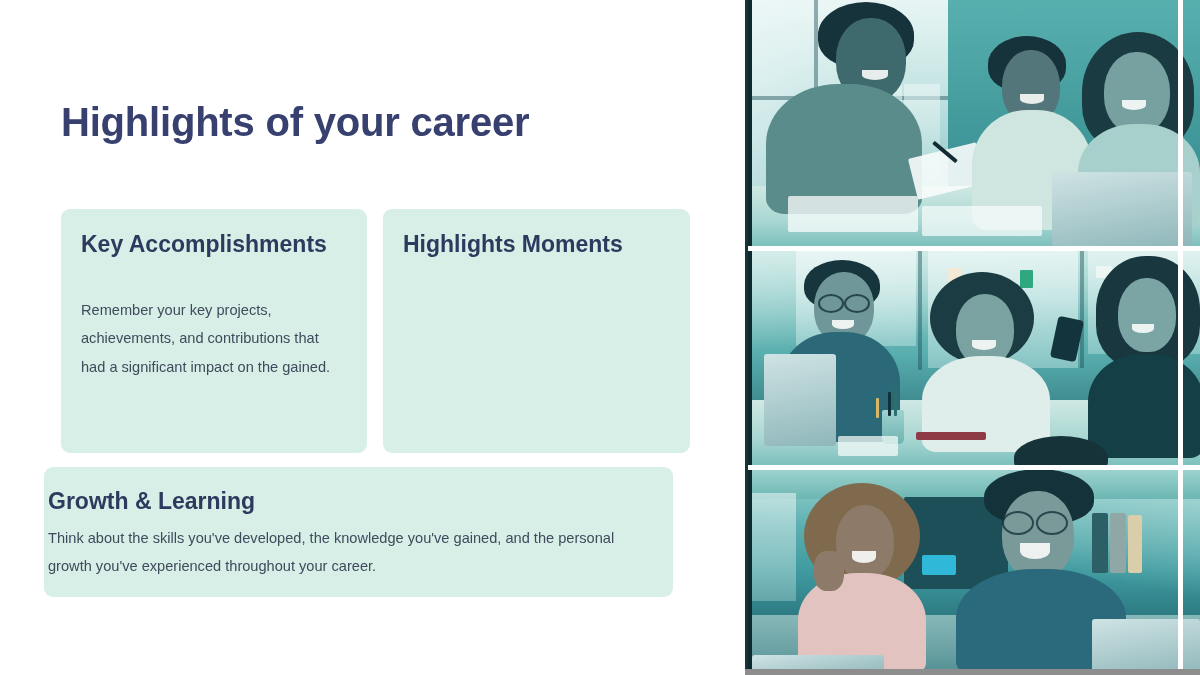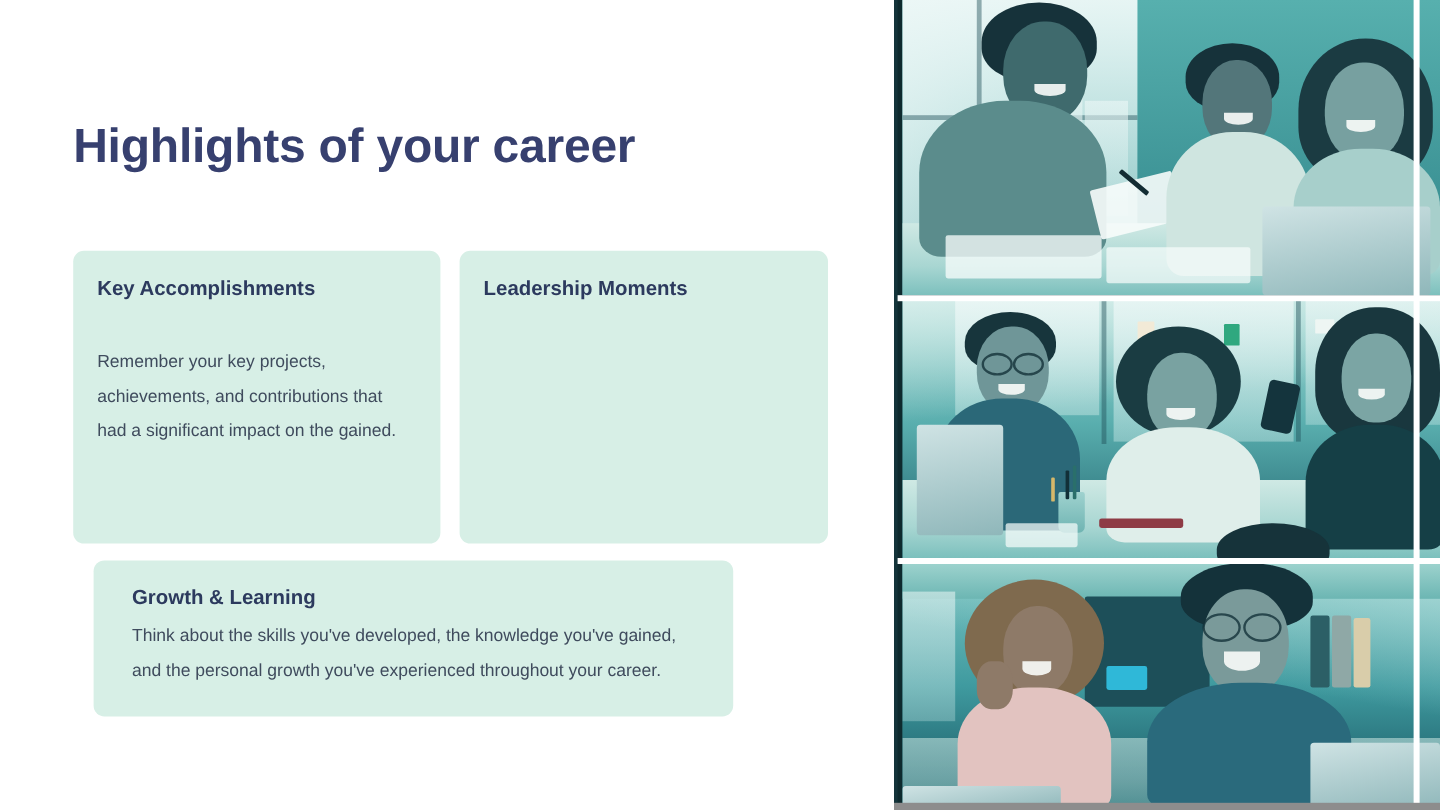--- a/index.html
+++ b/index.html
@@ -54,29 +54,29 @@
     padding: 22px 22px 0 20px;
   }
   .card-2 {
     left: 383px;
     top: 209px;
     width: 307px;
     height: 244px;
     padding: 22px 22px 0 20px;
   }
   .card-3 {
-    left: 78px;
+    left: 44px;
     top: 467px;
-    width: 533px;
+    width: 629px;
     height: 130px;
-    padding: 21px 22px 0 32px;
+    padding: 21px 22px 0 4px;
   }
 
   .card-heading {
-    font-size: 17px;
+    font-size: 23px;
     font-weight: bold;
     color: #2c3a5e;
     line-height: 1.2;
     margin: 0;
   }
   .card-body {
     font-size: 14.6px;
     color: #3f4b5d;
     line-height: 28.5px;
     margin: 0;
@@ -253,21 +253,21 @@
   <div class="content">
 
     <h1 class="page-title">Highlights of your career</h1>
 
     <div class="card card-1">
       <div class="card-heading">Key Accomplishments</div>
       <div class="card-body">Remember your key projects, achievements, and contributions that had a significant impact on the gained.</div>
     </div>
 
     <div class="card card-2">
-      <div class="card-heading">Leadership Moments</div>
+      <div class="card-heading">Highlights Moments</div>
     </div>
 
     <div class="card card-3">
       <div class="card-heading">Growth &amp; Learning</div>
       <div class="card-body">Think about the skills you've developed, the knowledge you've gained, and the personal growth you've experienced throughout your career.</div>
     </div>
 
   </div>
 
   <div class="divider-line"></div>

